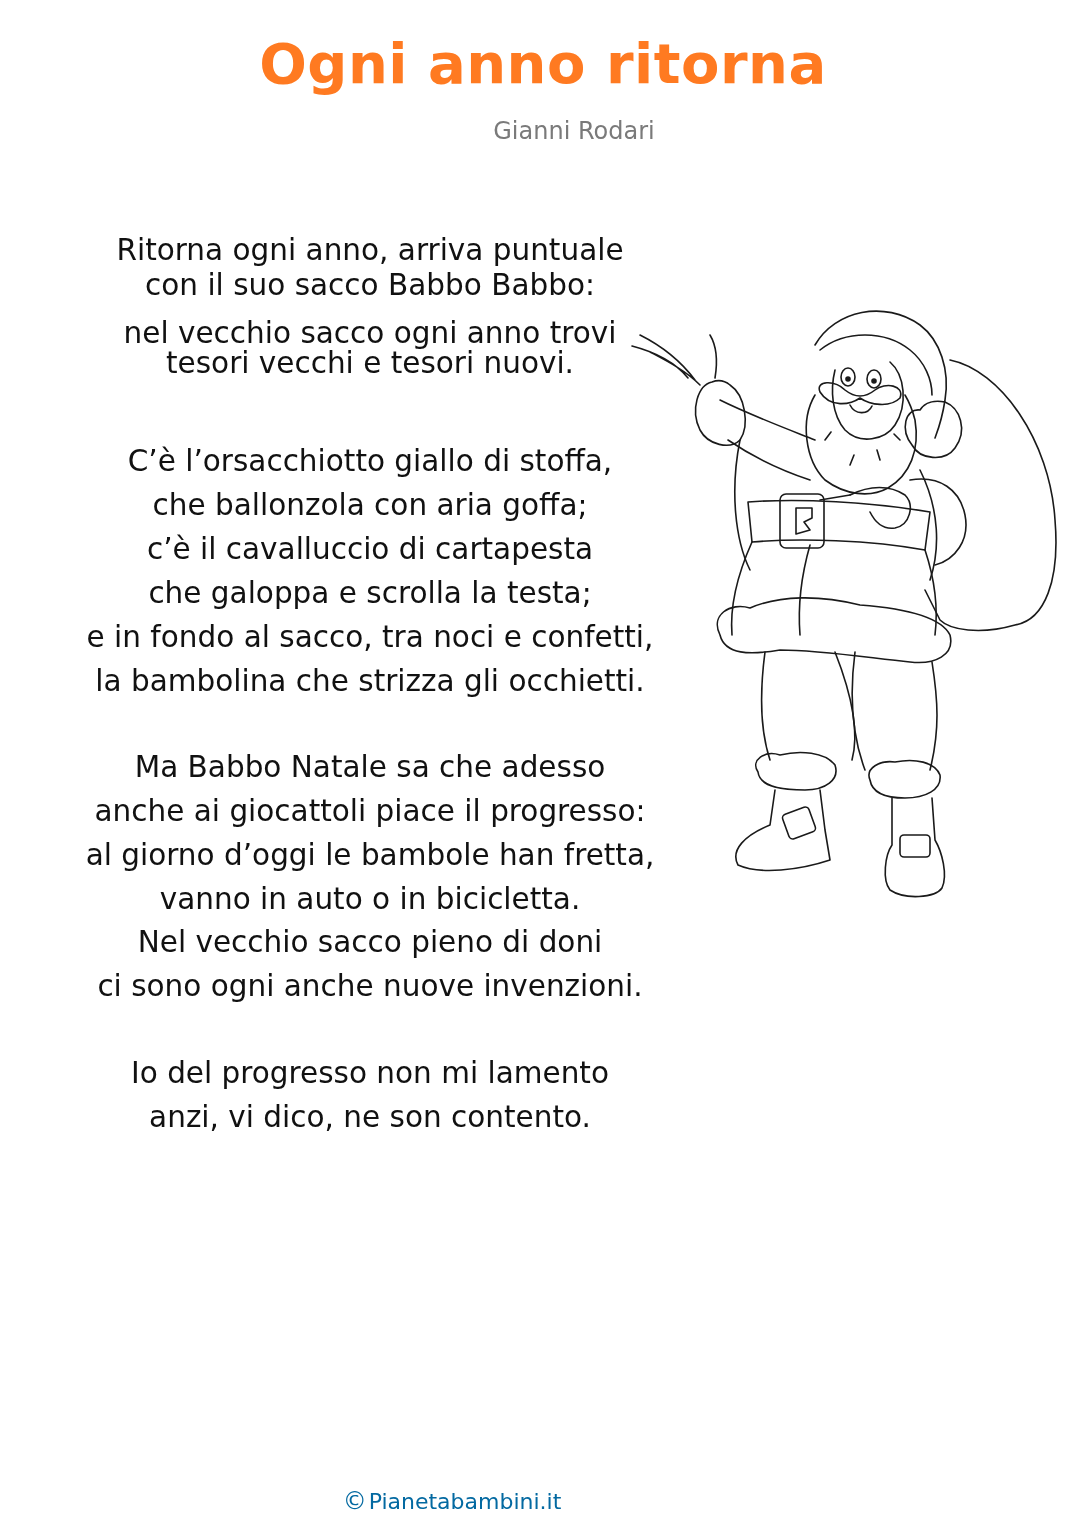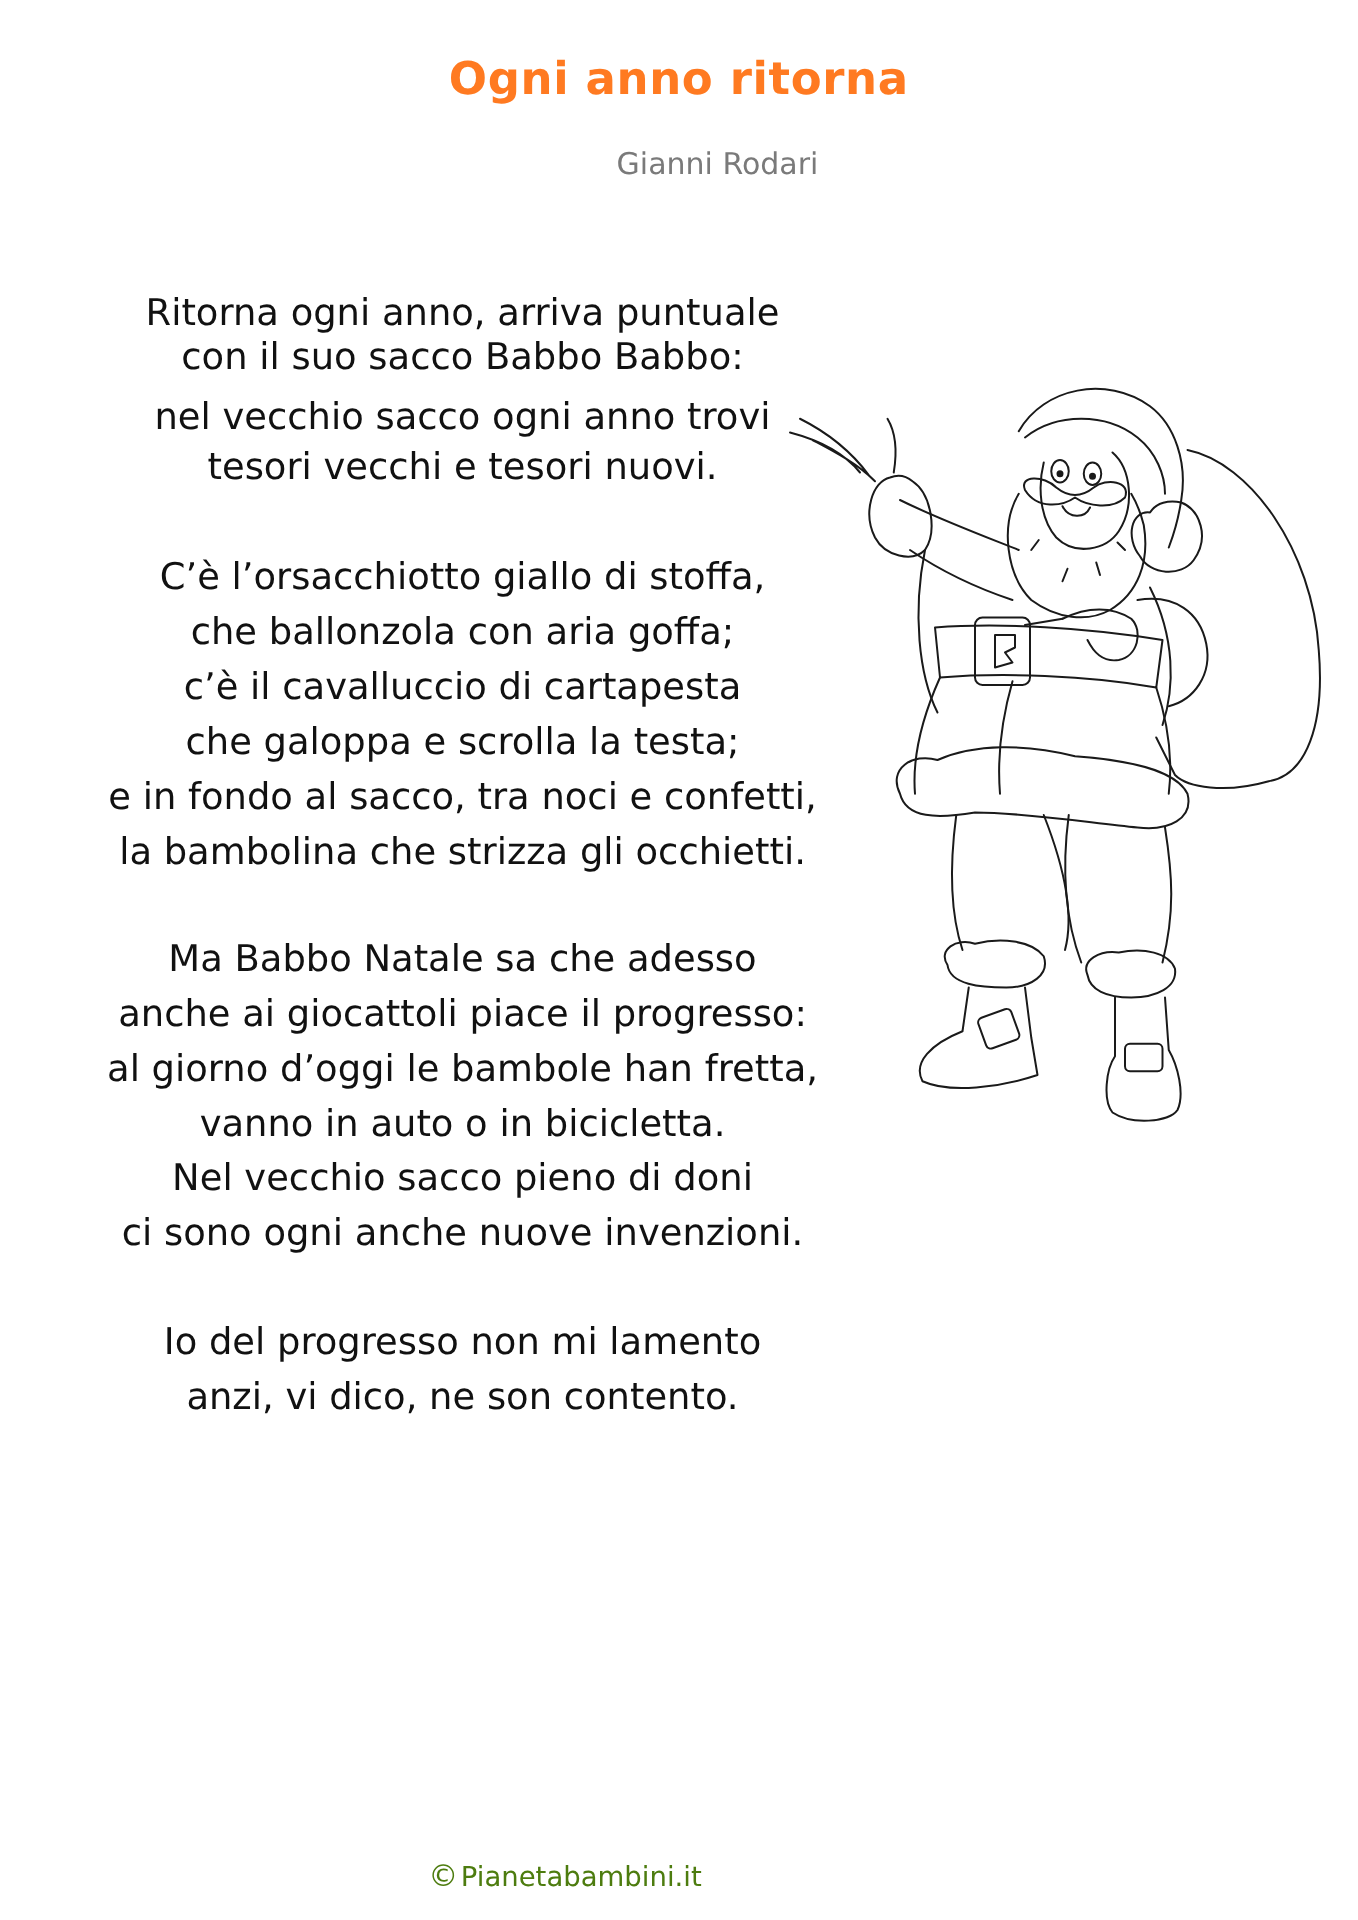--- a/index.html
+++ b/index.html
@@ -1,56 +1,56 @@
 <!DOCTYPE html>
 <html><head>
 <meta charset="utf-8">
 <style>
   html, body { margin: 0; padding: 0; background: #ffffff; }
   body { width: 1086px; height: 1536px; position: relative; overflow: hidden; }
   .title {
     position: absolute; left: 0; width: 1086px; top: 34px; text-align: center;
-    font-family: "DejaVu Sans", sans-serif; font-weight: bold; font-size: 36px;
+    font-family: "DejaVu Sans", sans-serif; font-weight: bold; font-size: 56px;
     color: #ff7a21; letter-spacing: 0.5px; line-height: 60px;
   }
   .author {
     position: absolute; left: 0; width: 1086px; top: 114px; text-align: center;
     font-family: "DejaVu Sans", sans-serif; font-size: 24px; color: #7a7a7a;
     line-height: 34px;
     margin-left: 31px;
   }
   .poem {
     position: absolute; left: 0; width: 740px; top: 0;
   }
   .line {
     position: absolute; left: 0; width: 740px; text-align: center;
     font-family: "DejaVu Sans", sans-serif; font-size: 29.5px; color: #111111;
     line-height: 40px; white-space: nowrap;
   }
   .santa { position: absolute; left: 620px; top: 290px; width: 460px; height: 640px; }
   .footer {
     position: absolute; left: 0; width: 904px; top: 1486px; text-align: center;
-    font-family: "DejaVu Sans", sans-serif; font-size: 22px; color: #4d7c0f;
+    font-family: "DejaVu Sans", sans-serif; font-size: 22px; color: #0369a1;
     line-height: 30px;
   }
   .footer .copy { font-size: 24px; margin-right: 2px; }
 </style>
 </head>
 <body>
 
 <div class="title">Ogni anno ritorna</div>
 <div class="author">Gianni Rodari</div>
 
 <div class="poem">
 
   <div>
     <div class="line" style="top:230px">Ritorna ogni anno, arriva puntuale</div>
     <div class="line" style="top:265px">con il suo sacco Babbo Babbo:</div>
     <div class="line" style="top:313px">nel vecchio sacco ogni anno trovi</div>
-    <div class="line" style="top:353px">tesori vecchi e tesori nuovi.</div>
+    <div class="line" style="top:343px">tesori vecchi e tesori nuovi.</div>
   </div>
 
   <div>
     <div class="line" style="top:441px">C’è l’orsacchiotto giallo di stoffa,</div>
     <div class="line" style="top:485px">che ballonzola con aria goffa;</div>
     <div class="line" style="top:529px">c’è il cavalluccio di cartapesta</div>
     <div class="line" style="top:573px">che galoppa e scrolla la testa;</div>
     <div class="line" style="top:617px">e in fondo al sacco, tra noci e confetti,</div>
     <div class="line" style="top:661px">la bambolina che strizza gli occhietti.</div>
   </div>

